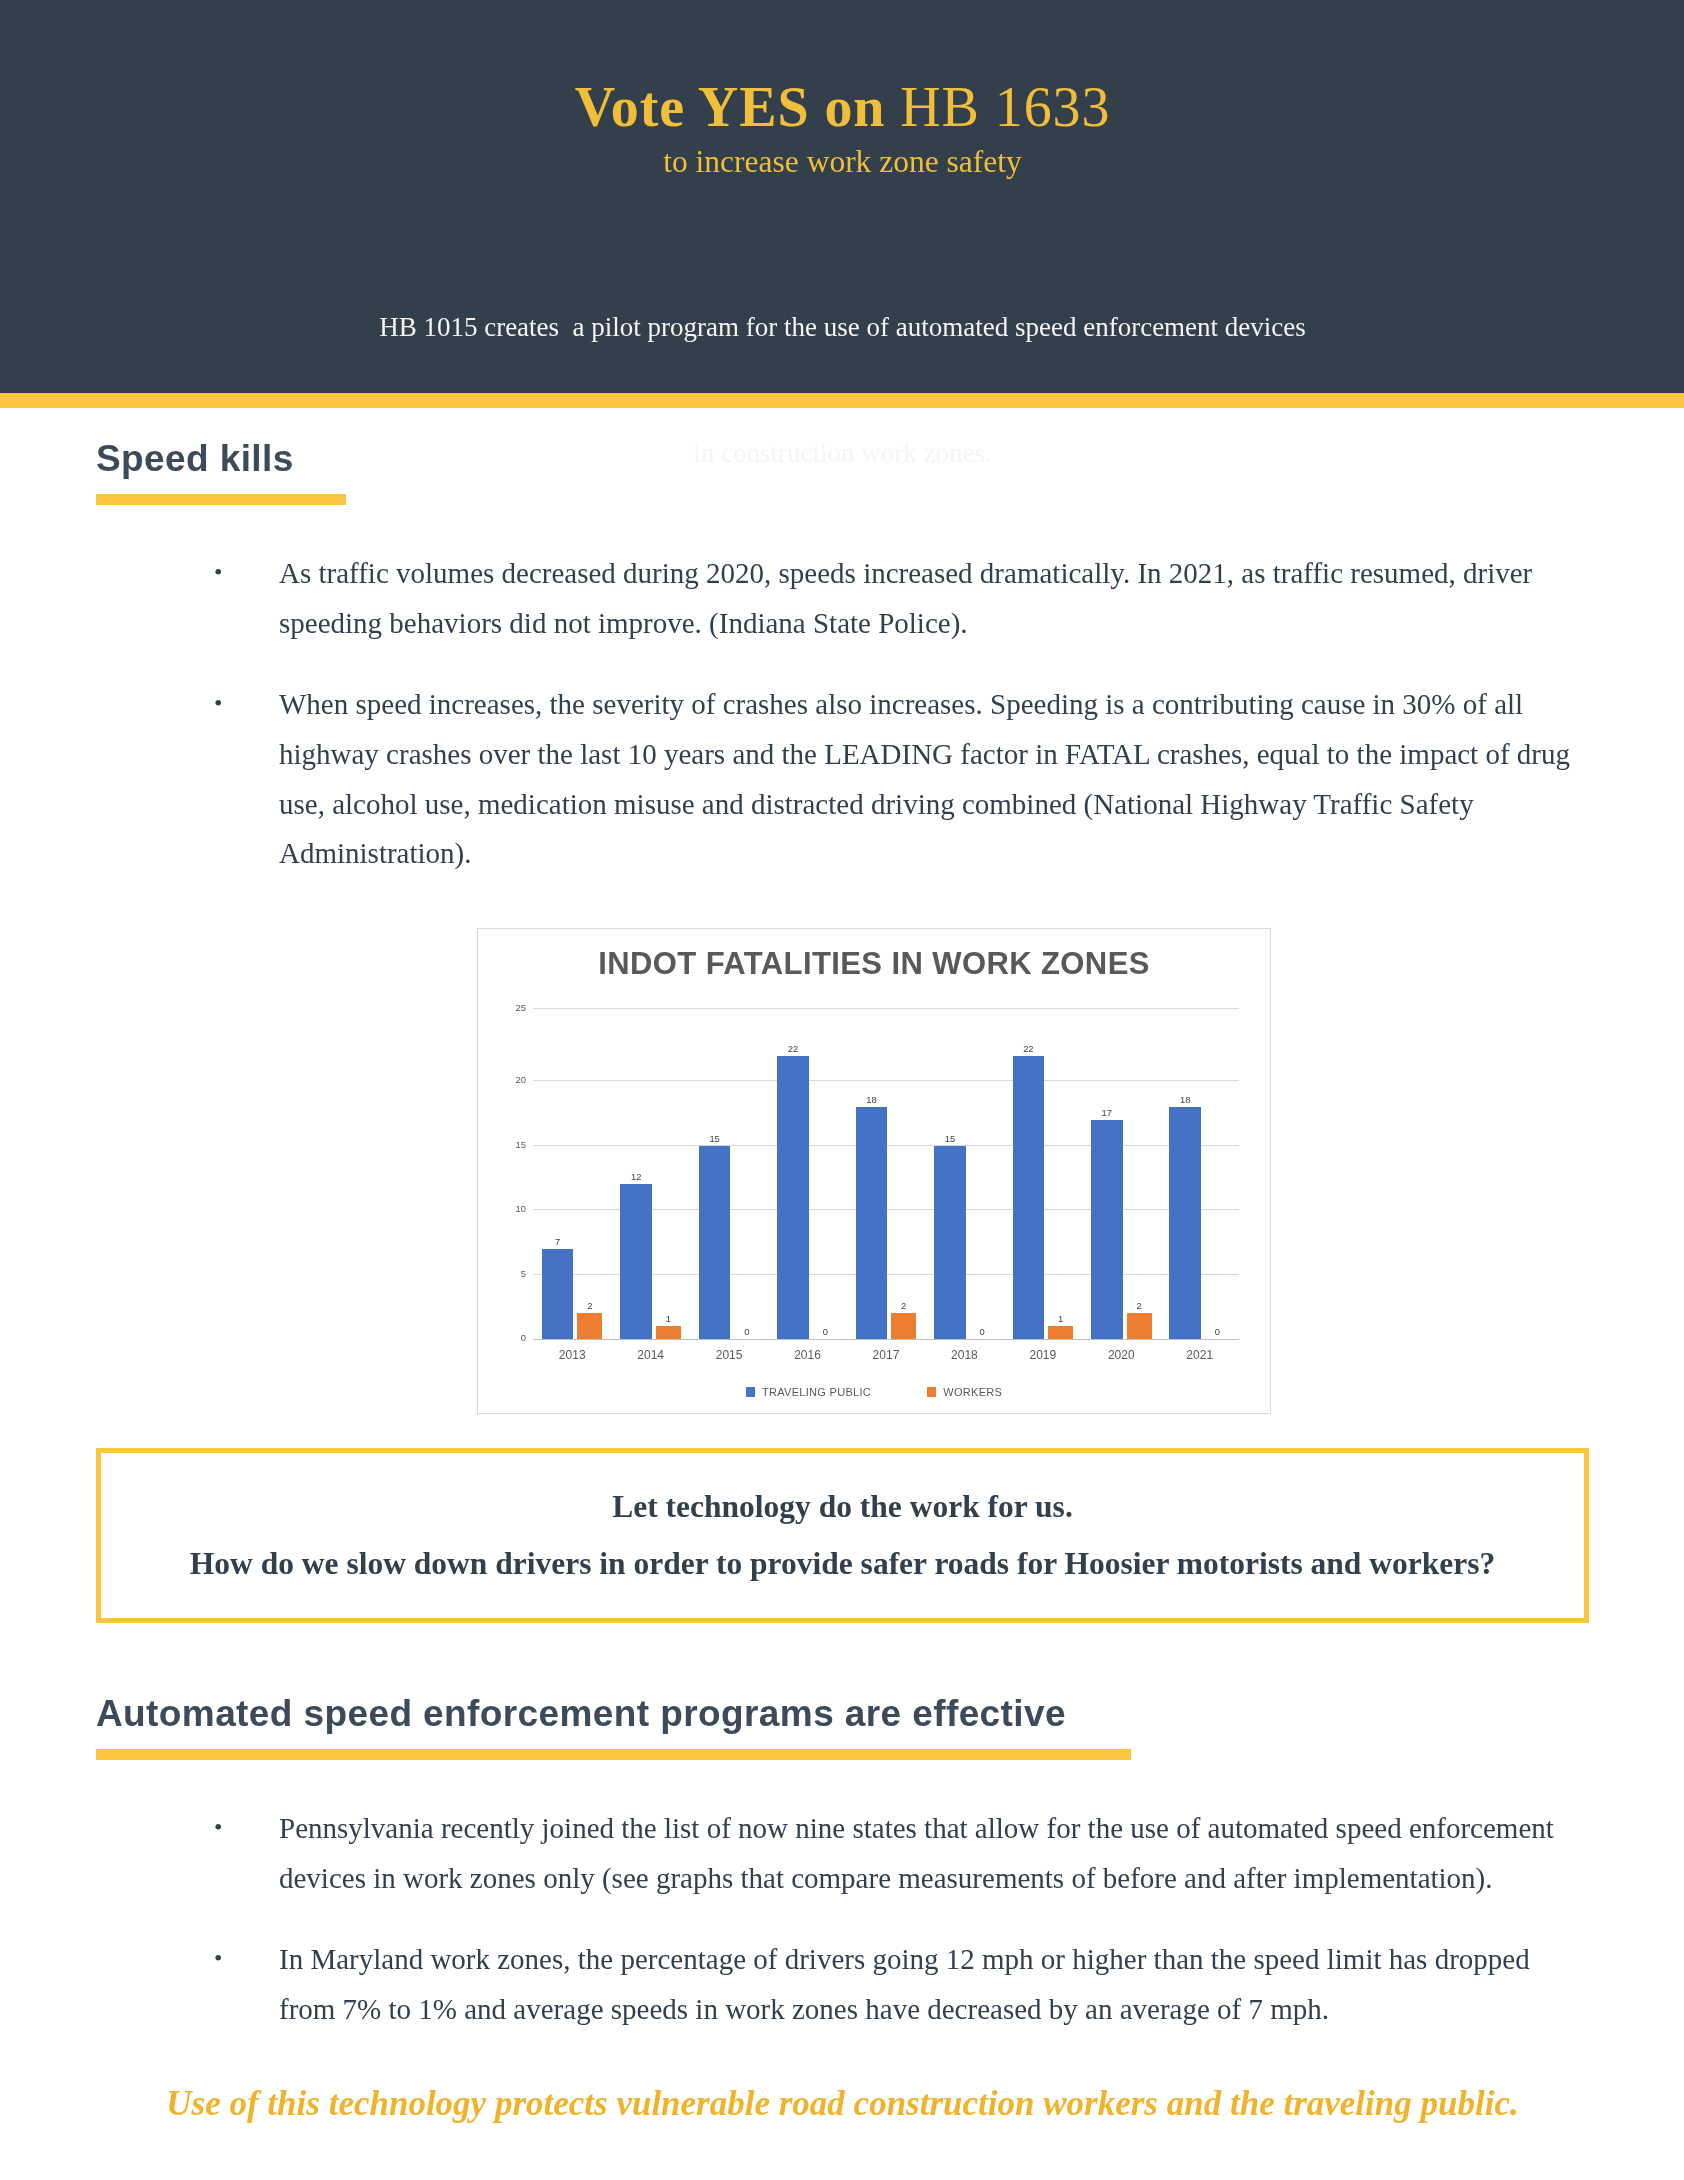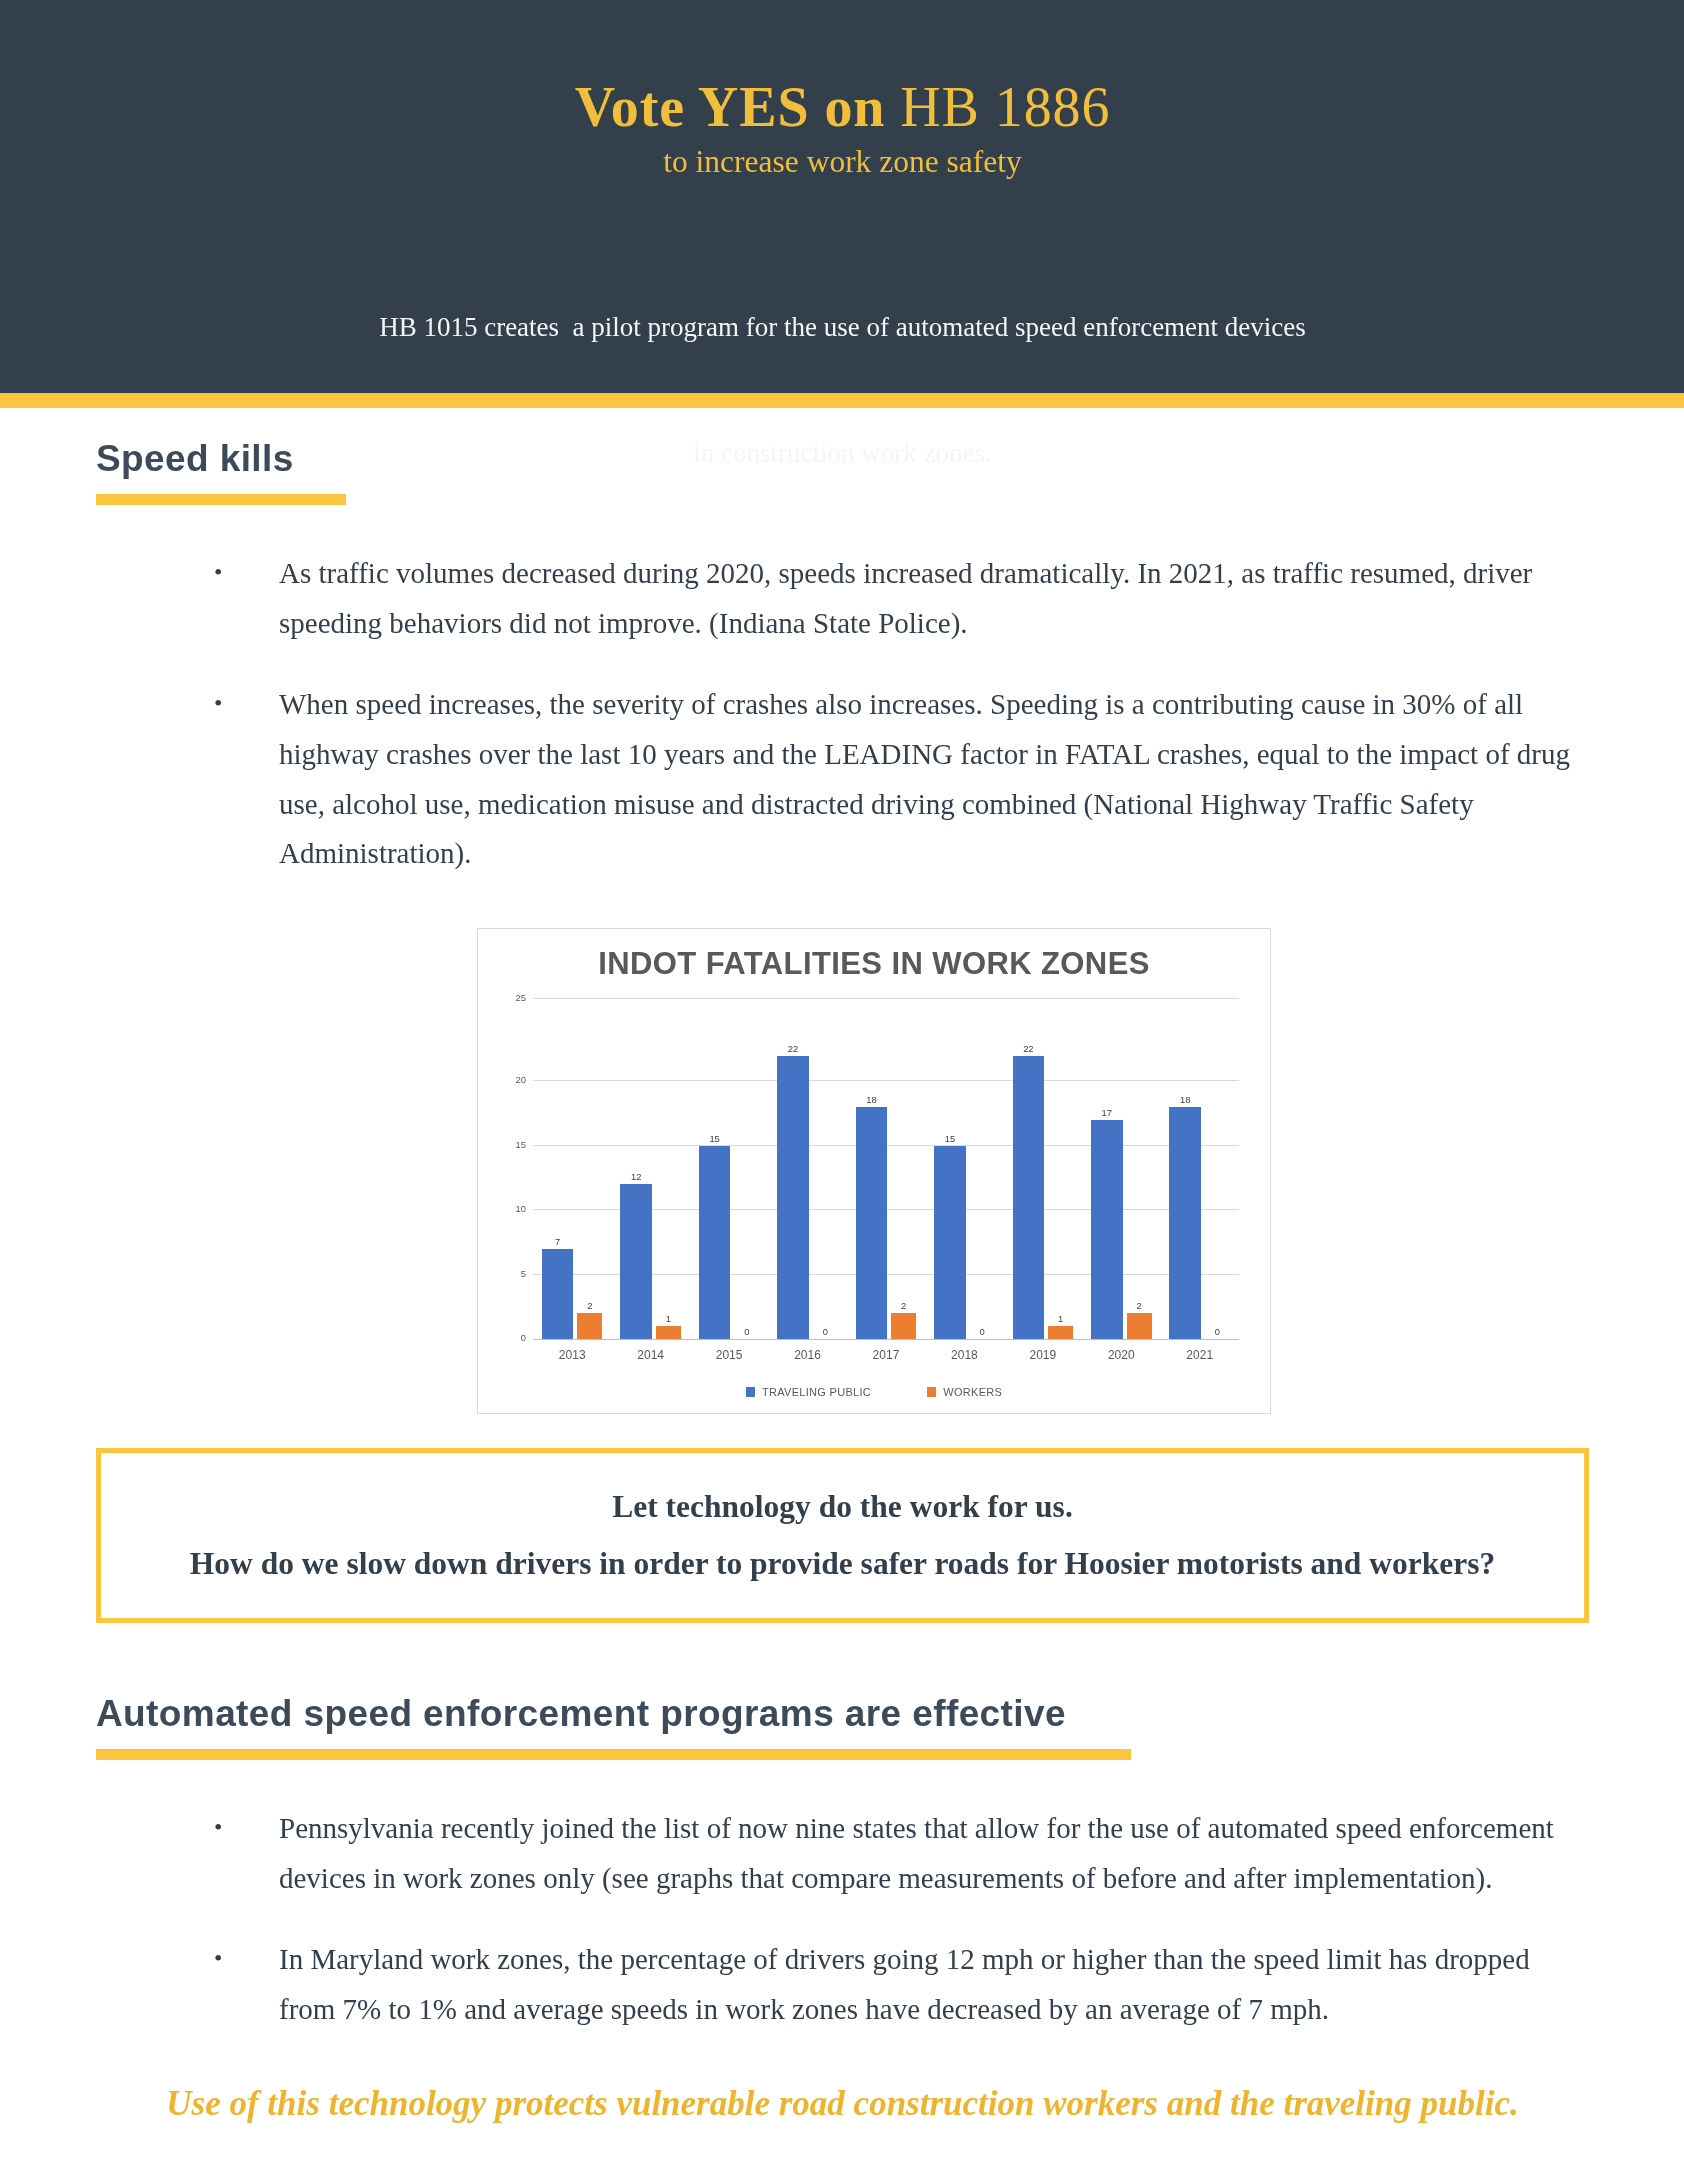--- a/index.html
+++ b/index.html
@@ -98,21 +98,21 @@
   .tagline{
     margin-top:49px;text-align:center;
     font-size:35px;font-weight:700;font-style:italic;color:var(--footer-gold);
     padding:0 81px 51px 81px;
   }
 </style>
 </head>
 <body>
 
 <div class="header">
-  <h1><span class="strong">Vote YES on</span><span> HB 1886</span></h1>
+  <h1><span class="strong">Vote YES on</span><span> HB 1633</span></h1>
   <div class="subtitle">to increase work zone safety</div>
   <div class="intro">
     <div>HB 1015 creates  a pilot program for the use of automated speed enforcement devices</div>
     <div>in construction work zones.</div>
   </div>
 </div>
 <div class="accent-band"></div>
 
 <div class="content">
 
@@ -143,21 +143,21 @@
         </div>
         <div class="gridline" style="bottom: 129px;">
           <span class="ylab">10</span>
         </div>
         <div class="gridline" style="bottom: 193px;">
           <span class="ylab">15</span>
         </div>
         <div class="gridline" style="bottom: 258px;">
           <span class="ylab">20</span>
         </div>
-        <div class="gridline" style="bottom: 340px;">
+        <div class="gridline" style="bottom: 330px;">
           <span class="ylab">25</span>
         </div>
         <div class="groups">
           <div class="group">
             <div class="barcol">
               <span class="dlabel">7</span>
               <div class="bar" style="width: 31.5px; height: 90px; background: rgb(68, 114, 196);"></div>
             </div>
             <div class="barcol">
               <span class="dlabel">2</span>

